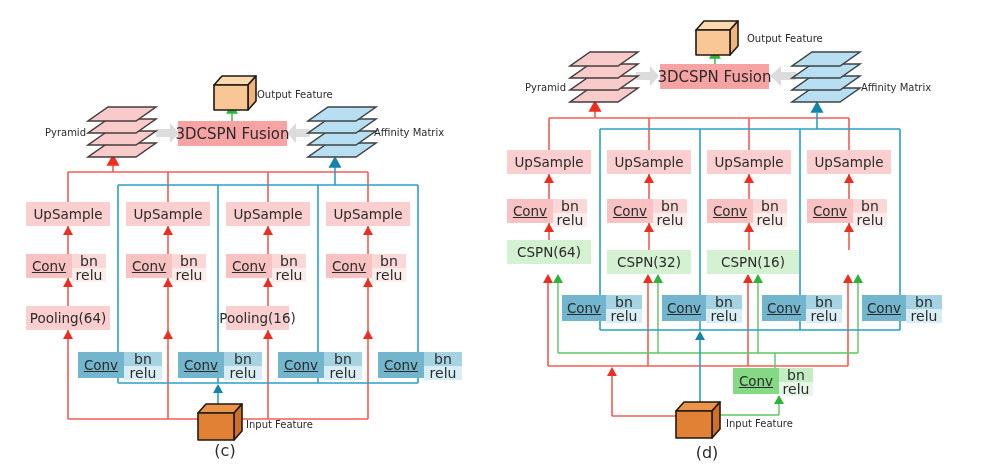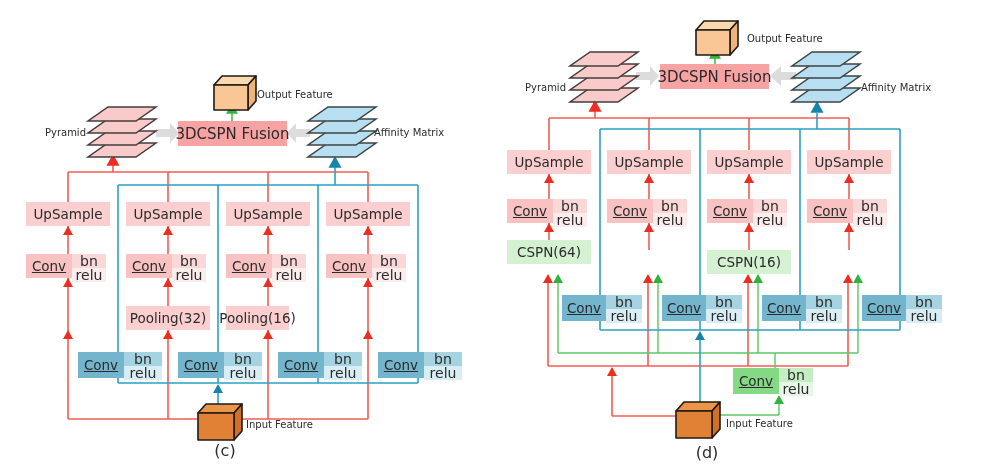--- a/index.html
+++ b/index.html
@@ -243,21 +243,21 @@
       </div>
     </div>
 <div class="convblk p" style="left:326px;top:254px">
       <div class="convmain" style="width:46px">Conv</div>
       <div class="bnrelu" style="width:34px">
         <div class="bn">bn</div>
         <div class="relu">relu</div>
       </div>
     </div>
 
-<div class="box pink" style="left:126px;top:306px;width:84px">Pooling(32)</div>
+<div class="box pink" style="left:26px;top:306px;width:84px">Pooling(64)</div>
 <div class="box pink" style="left:226px;top:306px;width:63px">Pooling(16)</div>
 
 <div class="convblk b" style="left:78px;top:352px">
       <div class="convmain" style="width:46px">Conv</div>
       <div class="bnrelu" style="width:38px">
         <div class="bn">bn</div>
         <div class="relu">relu</div>
       </div>
     </div>
 <div class="convblk b" style="left:178px;top:352px">
@@ -318,21 +318,22 @@
     </div>
 <div class="convblk p" style="left:807px;top:199px">
       <div class="convmain" style="width:46px">Conv</div>
       <div class="bnrelu" style="width:34px">
         <div class="bn">bn</div>
         <div class="relu">relu</div>
       </div>
     </div>
 
 <div class="box greenbox" style="left:507px;top:240px;width:84px">CSPN(64)</div>
-<div class="box greenbox" style="left:707px;top:250px;width:84px">CSPN(16)</div>
+<div class="box greenbox" style="left:607px;top:250px;width:84px">CSPN(32)</div>
+<div class="box greenbox" style="left:707px;top:250px;width:92px">CSPN(16)</div>
 
 <div class="convblk b" style="left:562px;top:295px">
       <div class="convmain" style="width:44px">Conv</div>
       <div class="bnrelu" style="width:36px">
         <div class="bn">bn</div>
         <div class="relu">relu</div>
       </div>
     </div>
 <div class="convblk b" style="left:662px;top:295px">
       <div class="convmain" style="width:44px">Conv</div>

